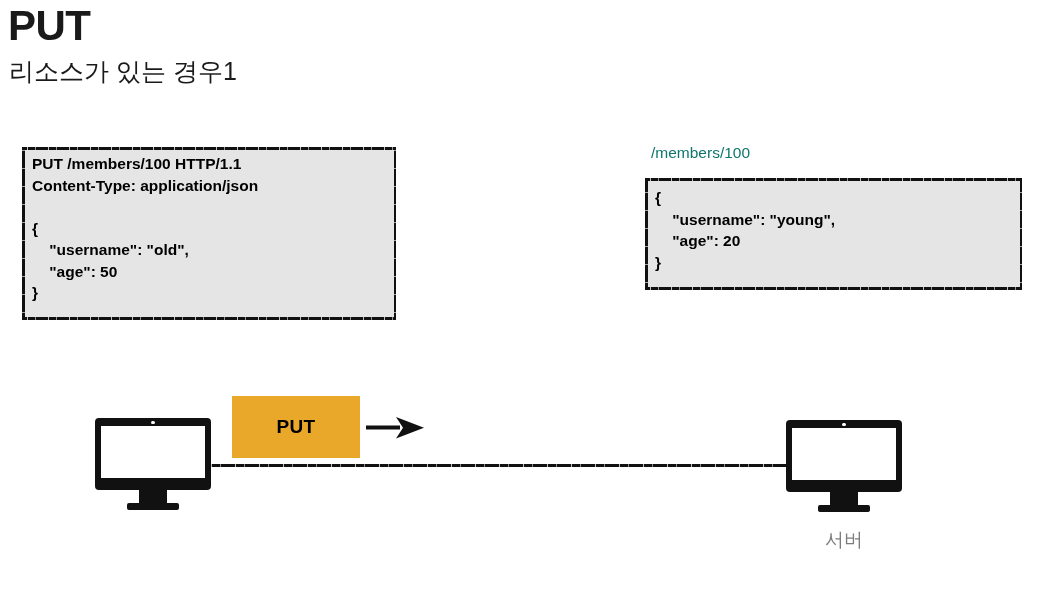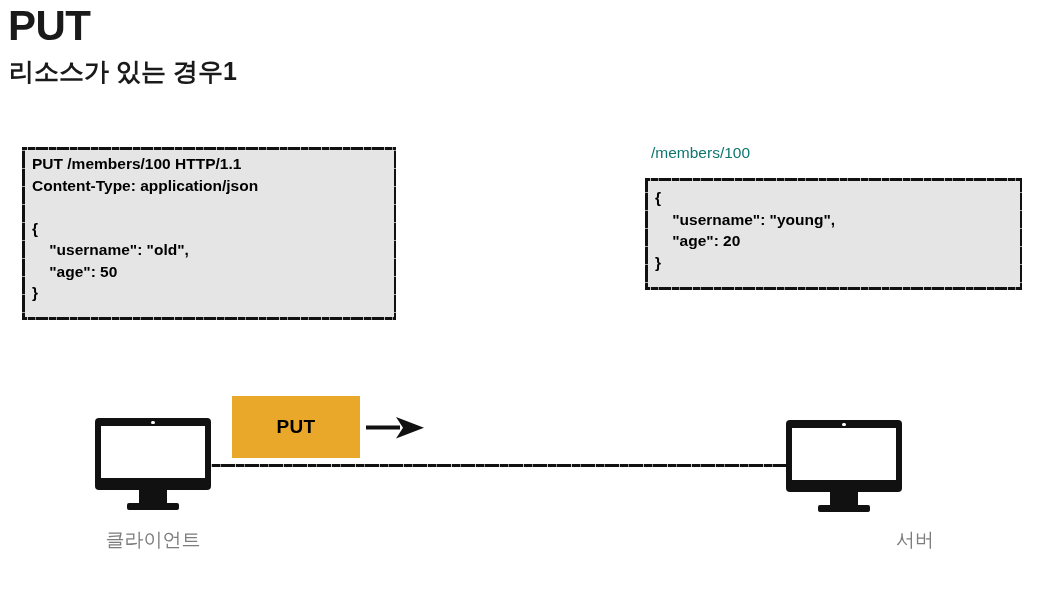--- a/index.html
+++ b/index.html
@@ -26,21 +26,21 @@
     letter-spacing: -0.5px;
     line-height: 1.05;
     color: #1a1a1a;
     white-space: nowrap;
   }
   #page-subtitle {
     position: absolute;
     left: 9px;
     top: 58px;
     font-size: 25px;
-    font-weight: bold;
+    font-weight: normal;
     line-height: 1.1;
     color: #1a1a1a;
     white-space: nowrap;
   }
 
   
   .rough-box {
     position: absolute;
     background: #e5e5e5;
     box-sizing: border-box;
@@ -234,31 +234,30 @@
   <div class="wire" style="left:205px; top:464px; width:590px;"></div>
 
   <div class="monitor" style="left:95px; top:418px; width:116px; height:92px;">
     <div class="bezel"></div>
     <div class="screen"></div>
     <div class="cam"></div>
     <div class="neck"></div>
     <div class="foot"></div>
   </div>
 
-  <div class="node-label" style="left:63px; top:527px; width:180px;">클라이언트</div>
 
   <div class="monitor" style="left:786px; top:420px; width:116px; height:92px;">
     <div class="bezel"></div>
     <div class="screen"></div>
     <div class="cam"></div>
     <div class="neck"></div>
     <div class="foot"></div>
   </div>
 
-  <div class="node-label" style="left:754px; top:527px; width:180px;text-align:right;">서버</div>
+  <div class="node-label" style="left:754px; top:527px; width:180px;">서버</div>
 
   <div id="verb-badge" style="left:232px; top:396px; width:128px; height:62px;">
     <span id="verb-badge-label">PUT</span>
   </div>
 
   <svg id="flow-arrow" style="left:366px; top:414px;" width="62" height="28" viewBox="0 0 62 28" xmlns="http://www.w3.org/2000/svg">
     <rect x="0" y="11.5" width="34" height="4" fill="#111111"></rect>
     <path d="M30 3 L58 13.8 L30 24.5 L37 13.8 Z" fill="#111111"></path>
   </svg>
 

